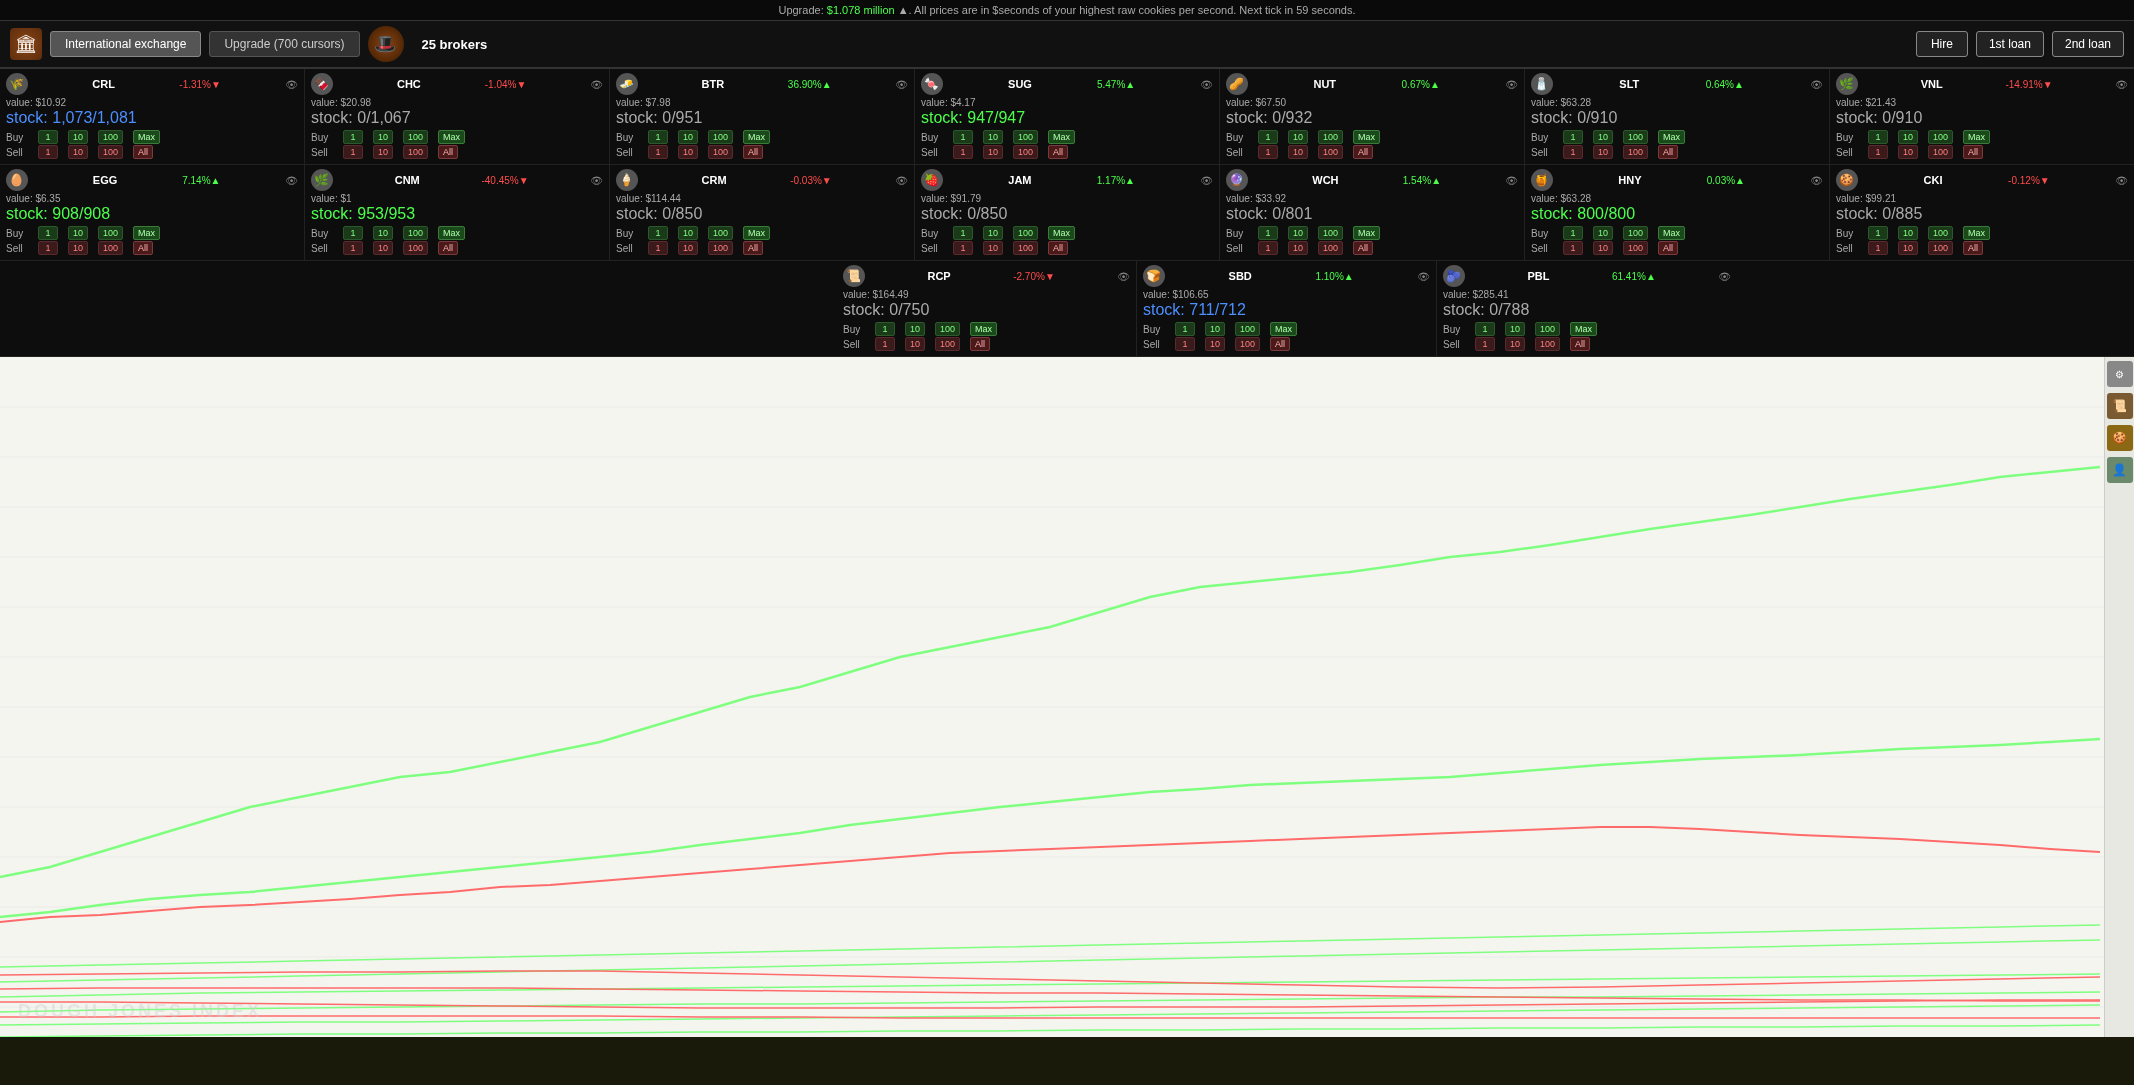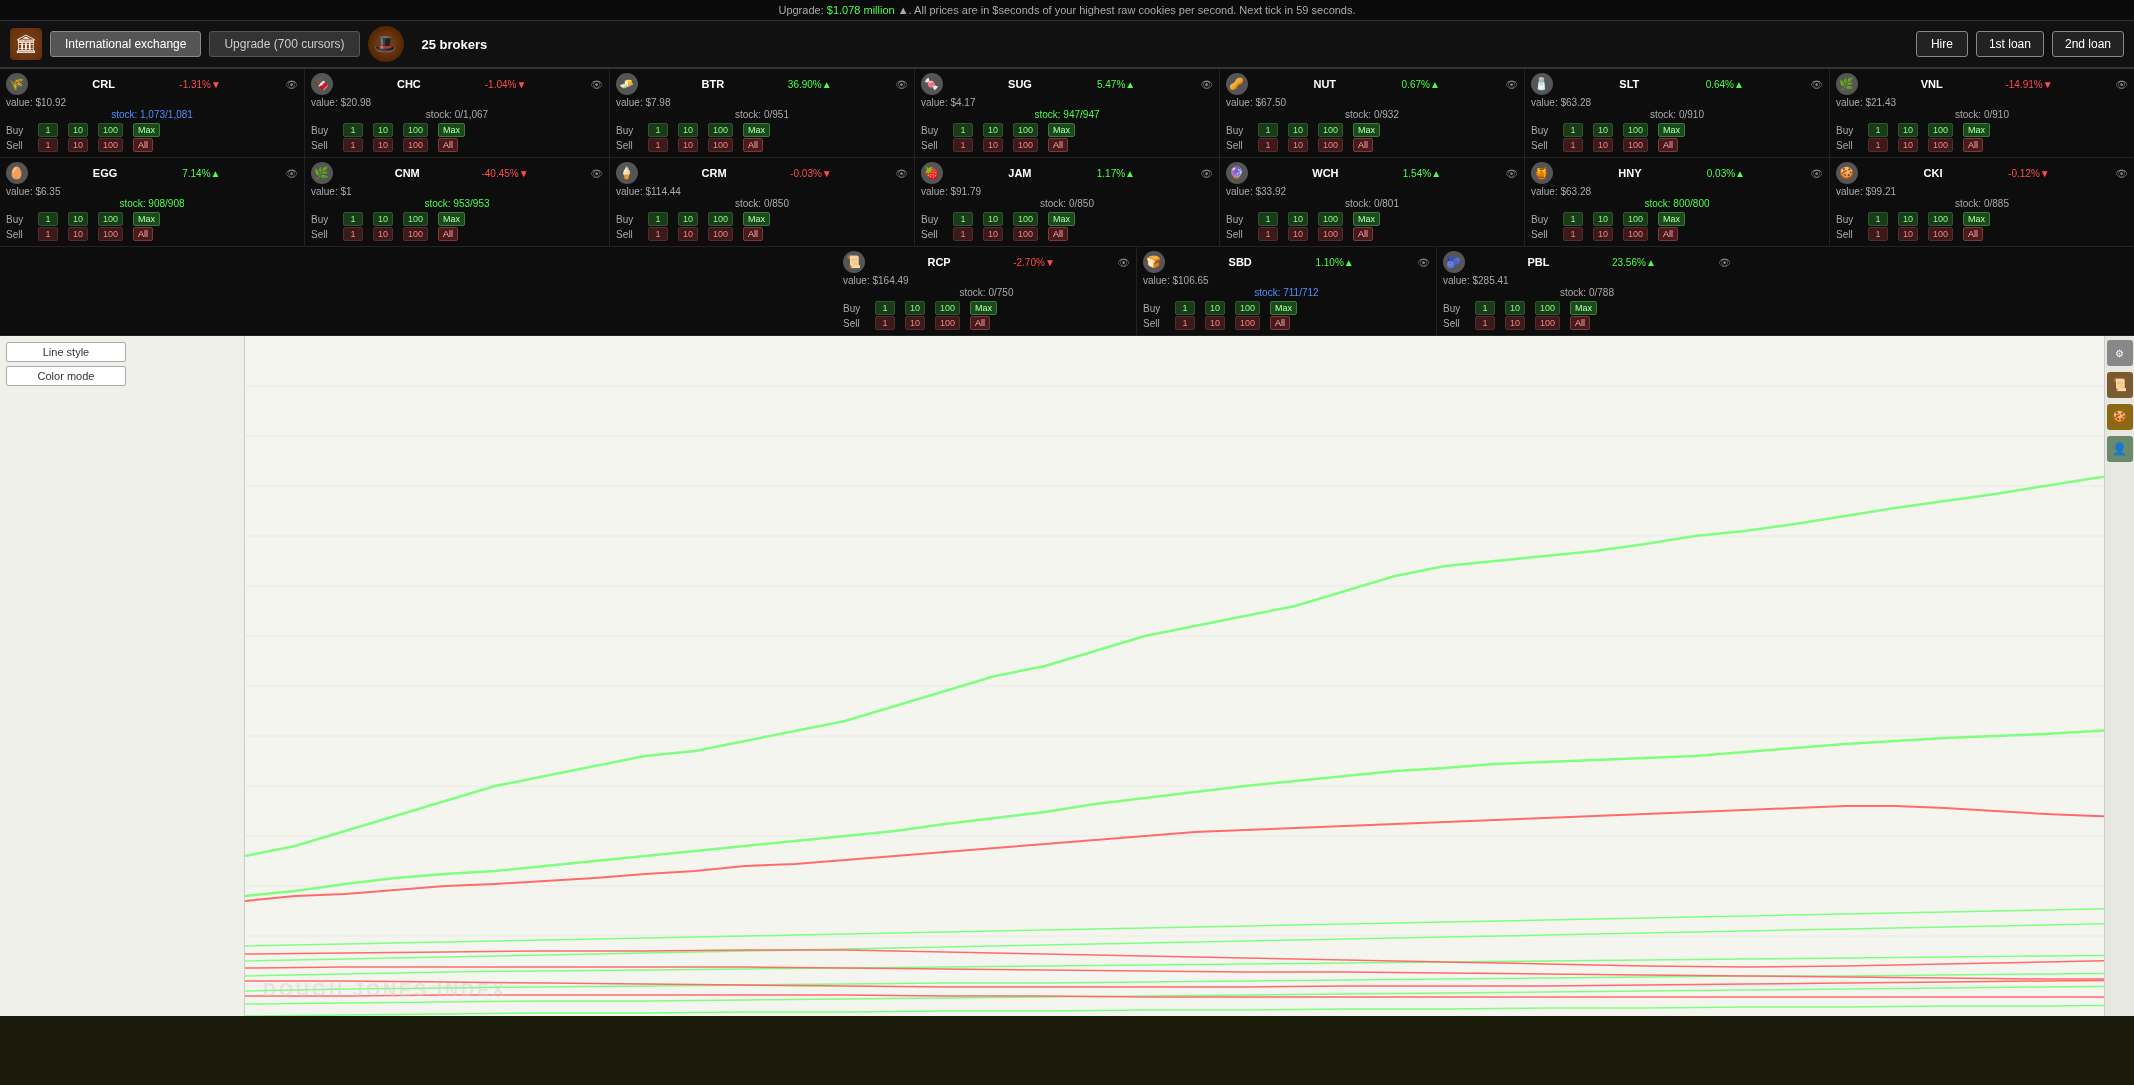--- a/index.html
+++ b/index.html
@@ -123,22 +123,22 @@
     .stock-change-neg { color: #ff4c4c; font-size: 10px; }
     .eye-icon { color: #888; cursor: pointer; font-size: 10px; }
 
     .stock-value {
       color: #aaa;
       font-size: 10px;
       text-align: left;
       margin-bottom: 1px;
     }
     .stock-stock {
-      text-align: center;
-      font-size: 10px;
+      text-align: left;
+      font-size: 16px;
       color: #aaa;
       margin-bottom: 3px;
     }
     .stock-stock.highlight { color: #4c8fff; }
     .stock-stock.full { color: #4cff4c; }
 
     .buy-sell-row {
       display: flex;
       align-items: center;
       gap: 10px;
@@ -671,21 +671,21 @@
       <button class="bs-btn sell-num">1</button>
       <button class="bs-btn sell-num">10</button>
       <button class="bs-btn sell-num">100</button>
       <button class="bs-btn all-sell">All</button>
     </div>
   </div>
       <div class="stock-card" style="max-width: 300px;">
     <div class="stock-header">
       <div class="stock-icon">🫐</div>
       <span class="stock-name">PBL</span>
-      <span class="stock-change-pos">23.56%▲</span>
+      <span class="stock-change-pos">61.41%▲</span>
       <span class="eye-icon">👁</span>
     </div>
     <div class="stock-value">value: $285.41</div>
     <div class="stock-stock ">stock: 0/788</div>
     <div class="buy-sell-row">
       <span class="bs-label">Buy</span>
       <button class="bs-btn">1</button>
       <button class="bs-btn">10</button>
       <button class="bs-btn">100</button>
       <button class="bs-btn max-buy">Max</button>
@@ -695,24 +695,20 @@
       <button class="bs-btn sell-num">1</button>
       <button class="bs-btn sell-num">10</button>
       <button class="bs-btn sell-num">100</button>
       <button class="bs-btn all-sell">All</button>
     </div>
   </div>
     </div>
 </div>
 
 <div class="chart-area">
-  <div class="chart-left-panel">
-    <button class="line-style-btn">Line style</button>
-    <button class="color-mode-btn">Color mode</button>
-  </div>
   <div class="chart-main">
 
     <div class="horizontal-lines">
       <svg width="100%" height="100%" xmlns="http://www.w3.org/2000/svg">
 
         <line x1="0" y1="50" x2="100%" y2="50" stroke="#ddd" stroke-width="0.5"></line>
         <line x1="0" y1="100" x2="100%" y2="100" stroke="#ddd" stroke-width="0.5"></line>
         <line x1="0" y1="150" x2="100%" y2="150" stroke="#ddd" stroke-width="0.5"></line>
         <line x1="0" y1="200" x2="100%" y2="200" stroke="#ddd" stroke-width="0.5"></line>
         <line x1="0" y1="250" x2="100%" y2="250" stroke="#ddd" stroke-width="0.5"></line>

